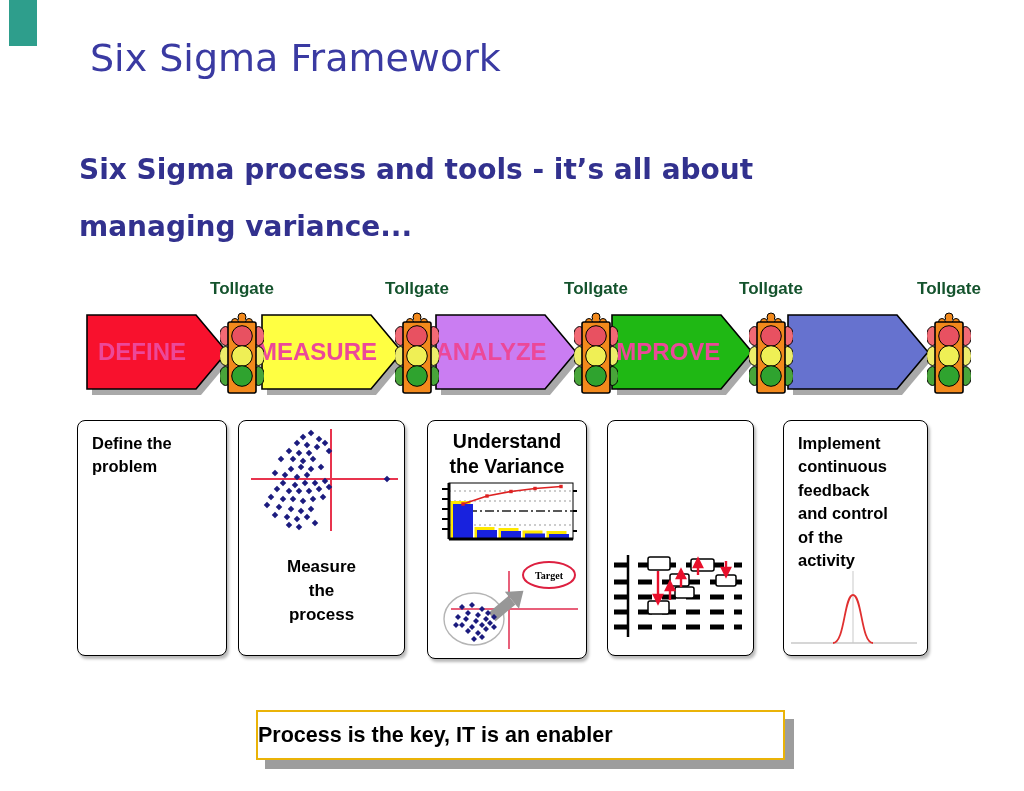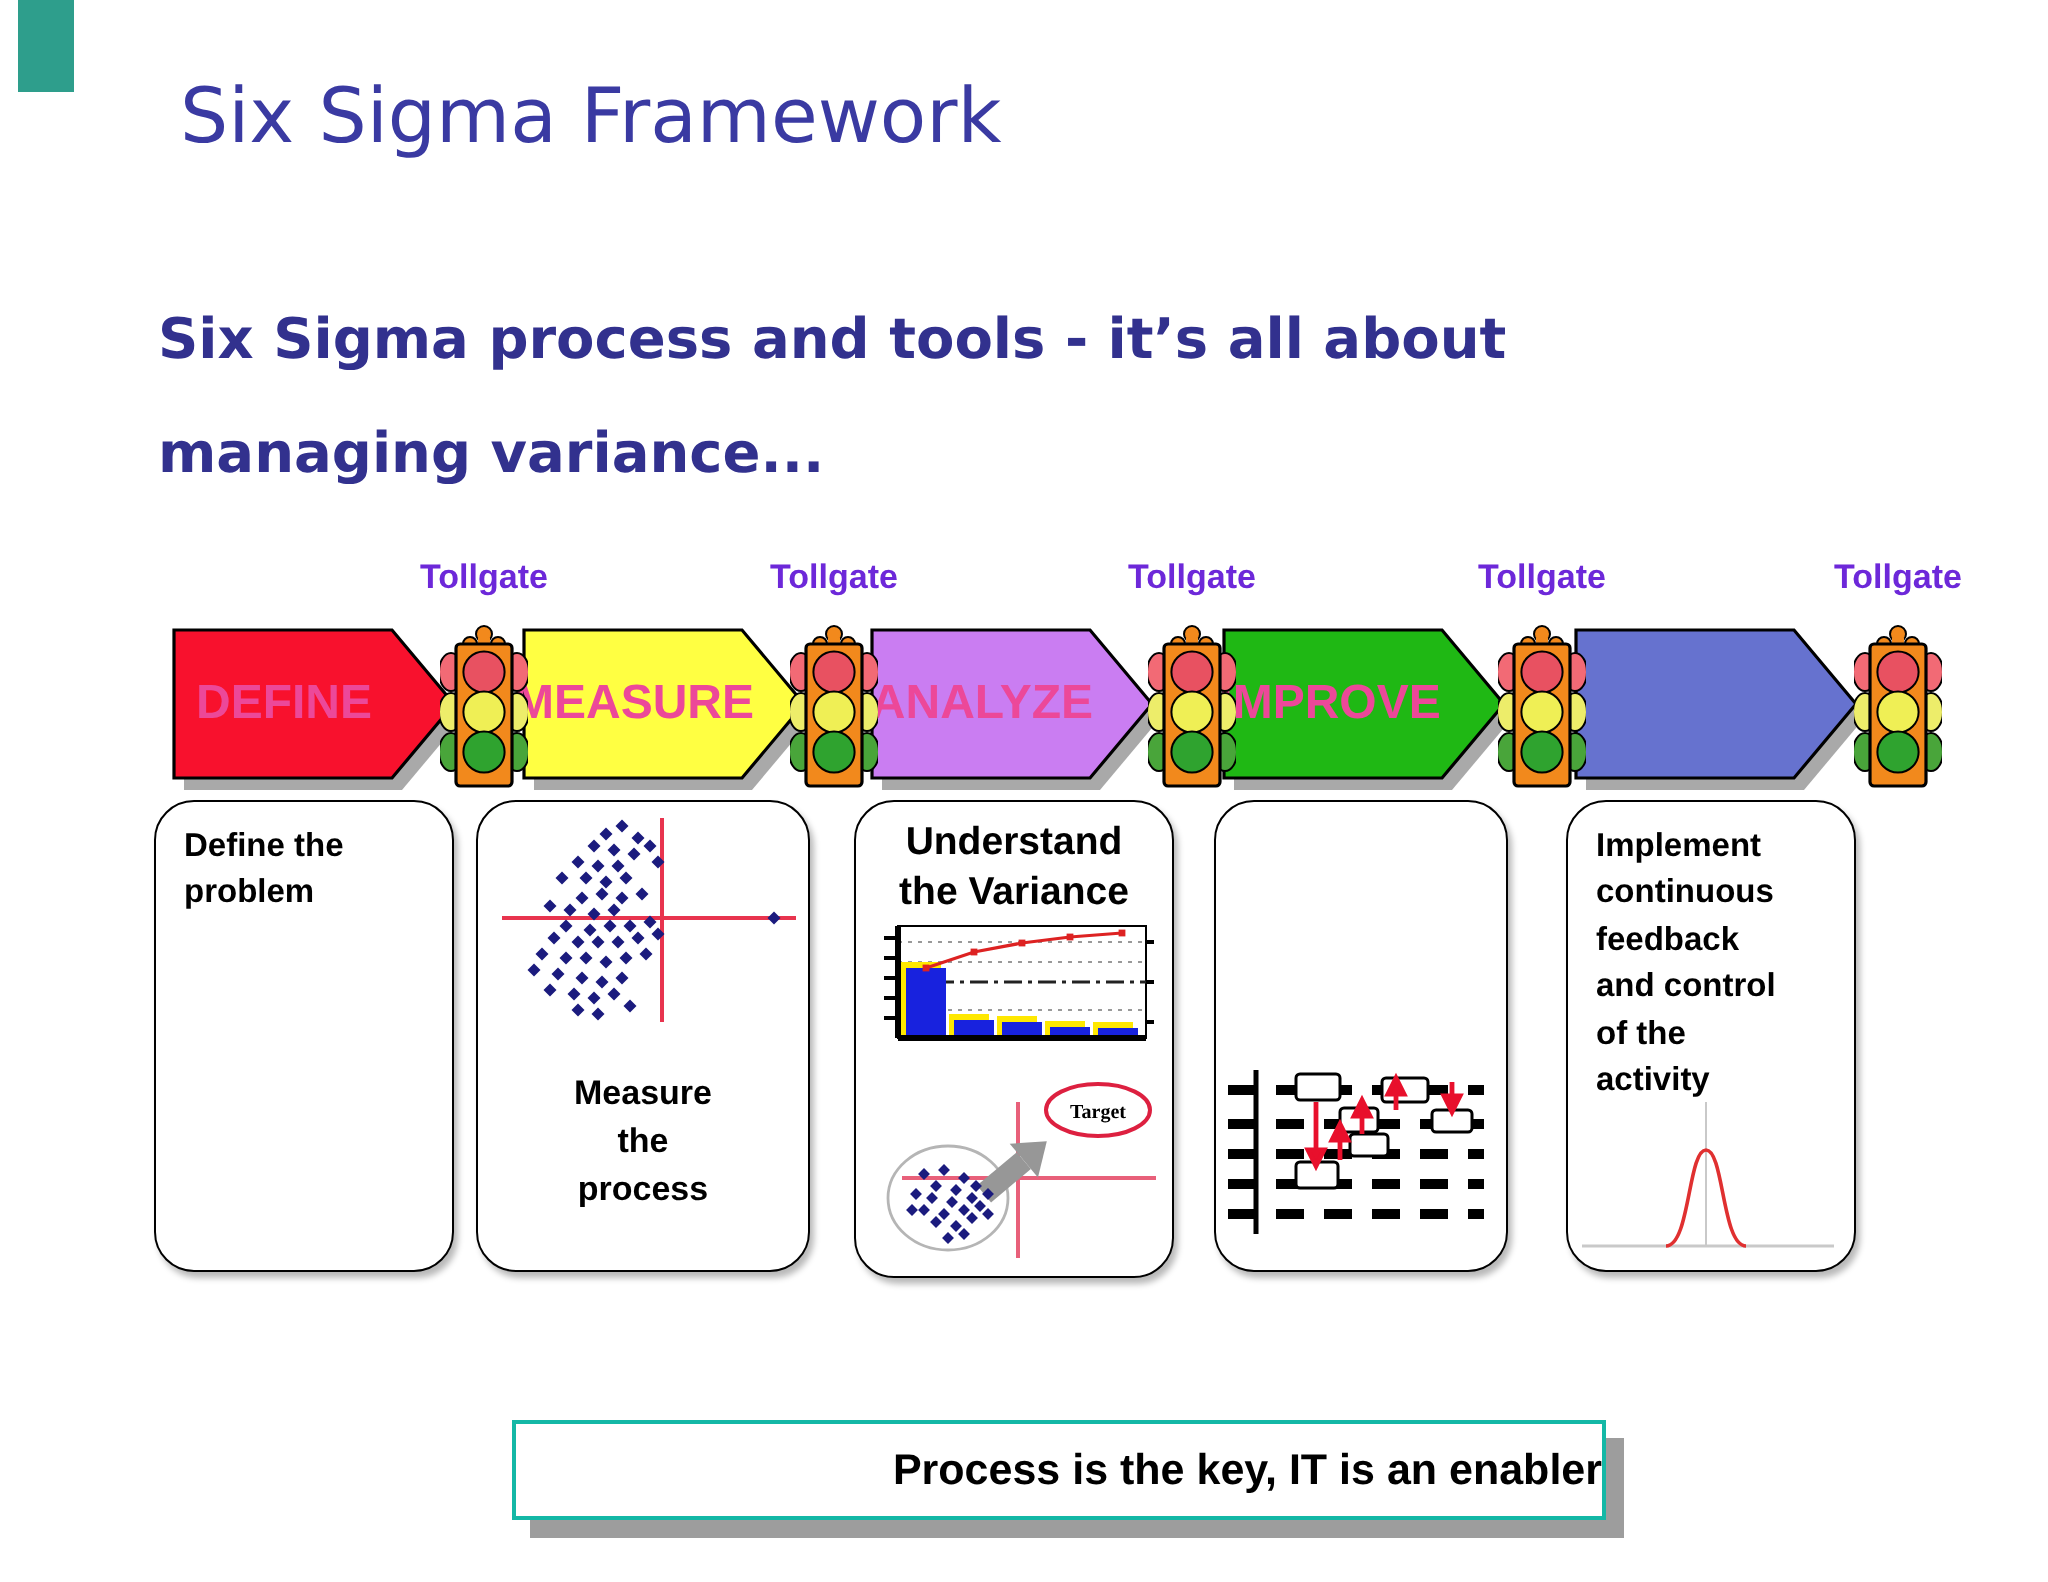--- a/index.html
+++ b/index.html
@@ -4,32 +4,32 @@
 <style>
   html,body{margin:0;padding:0;background:#fff;}
   .canvas{position:relative;width:1024px;height:791px;background:#ffffff;overflow:hidden;
           font-family:"Liberation Sans",sans-serif;}
   .abs{position:absolute;}
   .slide-title{position:absolute;left:90px;top:36px;font-family:"DejaVu Sans",sans-serif;
                font-size:38px;font-weight:400;color:#3a3aa2;white-space:nowrap;}
   .subtitle{position:absolute;left:79px;top:141px;font-family:"DejaVu Sans",sans-serif;
             font-size:28px;font-weight:bold;color:#32318e;line-height:57px;white-space:nowrap;}
   .tollgate-label{position:absolute;top:279px;width:90px;text-align:center;
-                  font-weight:bold;font-size:17px;color:#6d28d9;}
+                  font-weight:bold;font-size:17px;color:#14532d;}
   .arrow{position:absolute;top:314px;}
   .arrow-label{position:absolute;top:314px;height:76px;width:112px;display:flex;align-items:center;
                justify-content:center;font-weight:bold;font-size:24px;color:#ec4899;z-index:3;}
   .light{position:absolute;top:312px;width:44px;height:84px;z-index:5;}
-  .pbox{position:absolute;top:400px;height:234px;background:#fff;border:1.6px solid #000;
-        border-radius:20px;box-shadow:2px 3px 3px #b9b9b9;z-index:1;}
+  .pbox{position:absolute;top:420px;height:234px;background:#fff;border:1.6px solid #000;
+        border-radius:8px;box-shadow:2px 3px 3px #b9b9b9;z-index:1;}
   .pbox-text{font-weight:bold;font-size:16.5px;line-height:1.42;color:#000;}
   .center-text{text-align:center;margin:0 auto;}
   .banner{position:absolute;left:256px;top:710px;width:525px;height:46px;background:#fff;
-          border:2px solid #14b8a6;box-shadow:9px 9px 0 #9d9d9d;display:flex;align-items:center;
-          justify-content:flex-end;padding-left:18px;}
+          border:2px solid #eab308;box-shadow:9px 9px 0 #9d9d9d;display:flex;align-items:center;
+          justify-content:flex-start;}
   .banner-text{font-weight:bold;font-size:21.5px;color:#000;white-space:nowrap;}
   svg{display:block;}
 </style>
 </head>
 <body>
 
 <div class="canvas">
 
   <svg class="abs" style="left:9px;top:0px;" width="28" height="46">
     <rect x="0" y="0" width="28" height="46" fill="#2E9E8C"></rect>

